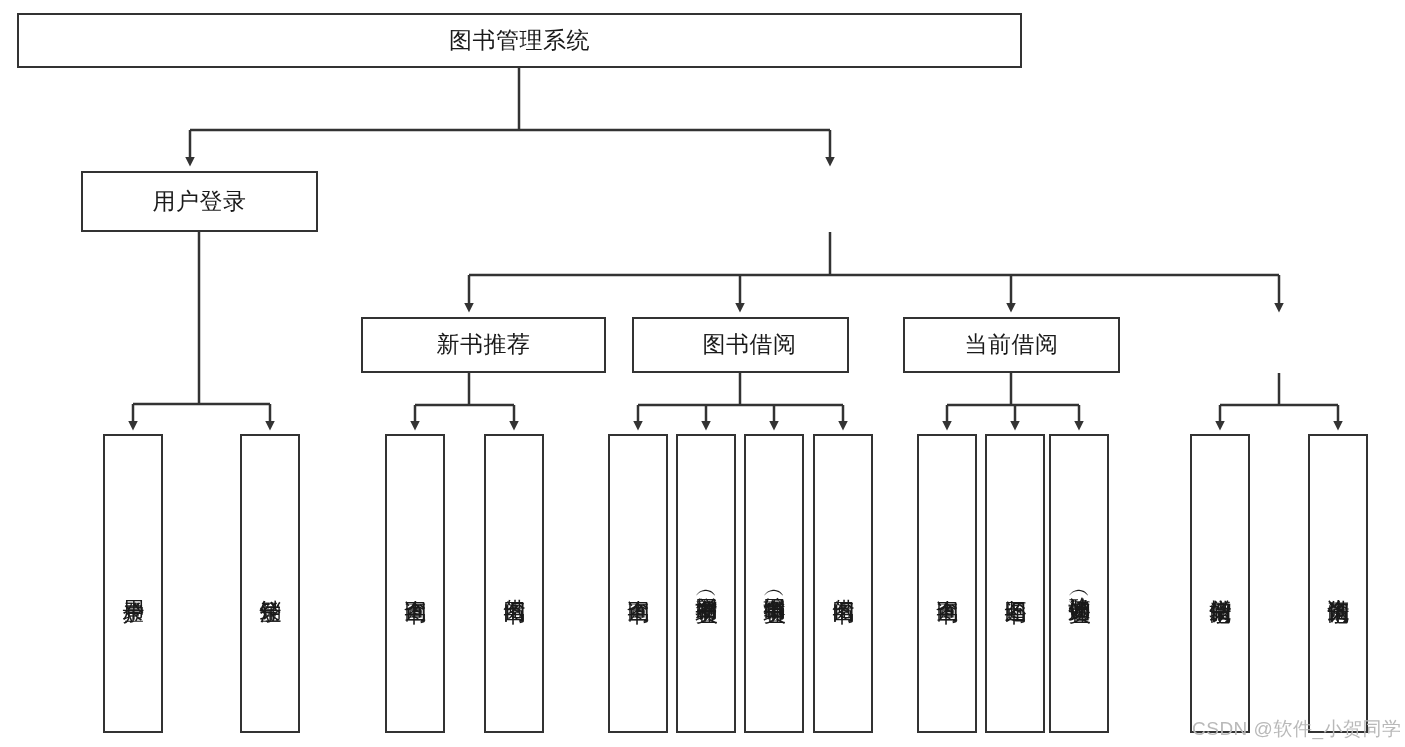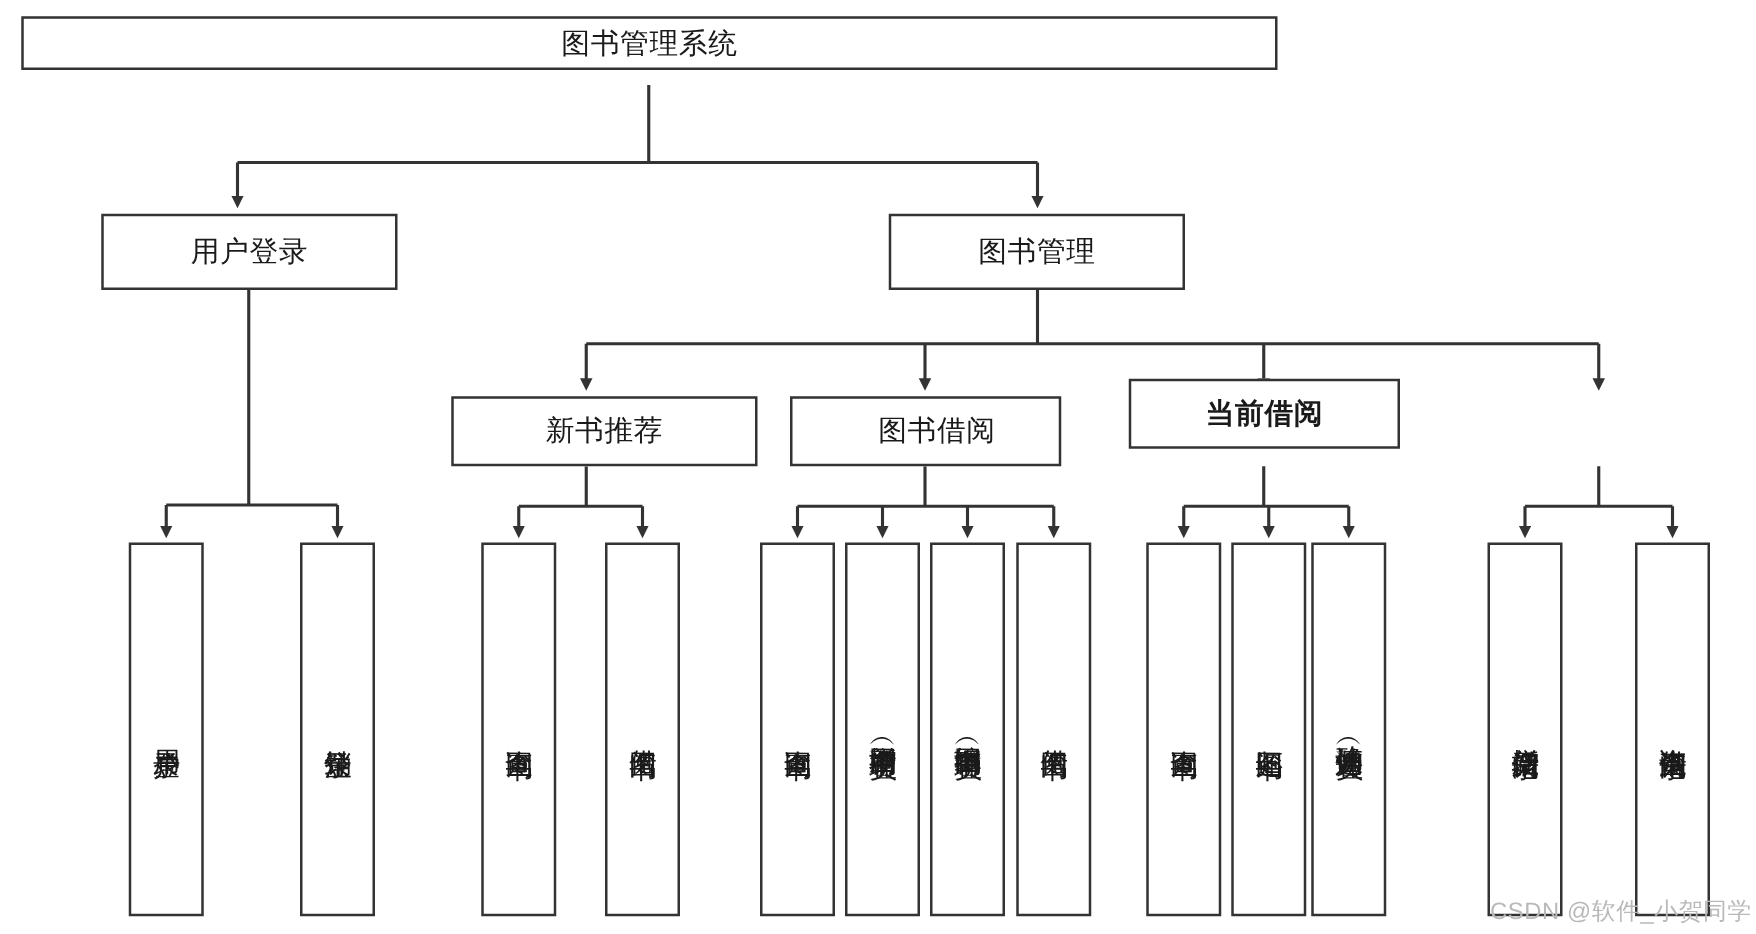--- a/index.html
+++ b/index.html
@@ -111,38 +111,35 @@
       <path d="M1015,405 L1015,422" marker-end="url(#arrow)"></path>
       <path d="M1079,405 L1079,422" marker-end="url(#arrow)"></path>
 
       <path d="M1279,373 L1279,405"></path>
       <path d="M1220,405 L1338,405"></path>
       <path d="M1220,405 L1220,422" marker-end="url(#arrow)"></path>
       <path d="M1338,405 L1338,422" marker-end="url(#arrow)"></path>
     </g>
   </svg>
 
-  <div class="node" style="left:17px; top:13px; width:1005px; height:43px;">
+  <div class="node" style="left:17px; top:13px; width:1005px; height:55px;">
     <span class="label">图书管理系统</span>
   </div>
 
   <div class="node" style="left:81px; top:171px; width:237px; height:61px;">
     <span class="label">用户登录</span>
-  </div>
-  <div class="node" style="left:711px; top:171px; width:237px; height:61px;">
-    <span class="label">图书管理</span>
   </div>
 
   <div class="node" style="left:361px; top:317px; width:245px; height:56px;">
     <span class="label">新书推荐</span>
   </div>
   <div class="node" style="left:632px; top:317px; width:217px; height:56px;padding-left:18px;">
     <span class="label">图书借阅</span>
   </div>
-  <div class="node" style="left:903px; top:303px; width:217px; height:56px;font-weight:bold;">
+  <div class="node" style="left:903px; top:317px; width:217px; height:56px;">
     <span class="label">当前借阅</span>
   </div>
 
   <div class="node leaf" style="left:103px; top:434px; width:60px; height:299px;">
     <span class="label">用户登录</span>
   </div>
   <div class="node leaf" style="left:240px; top:434px; width:60px; height:299px;">
     <span class="label">注销登录</span>
   </div>
 

